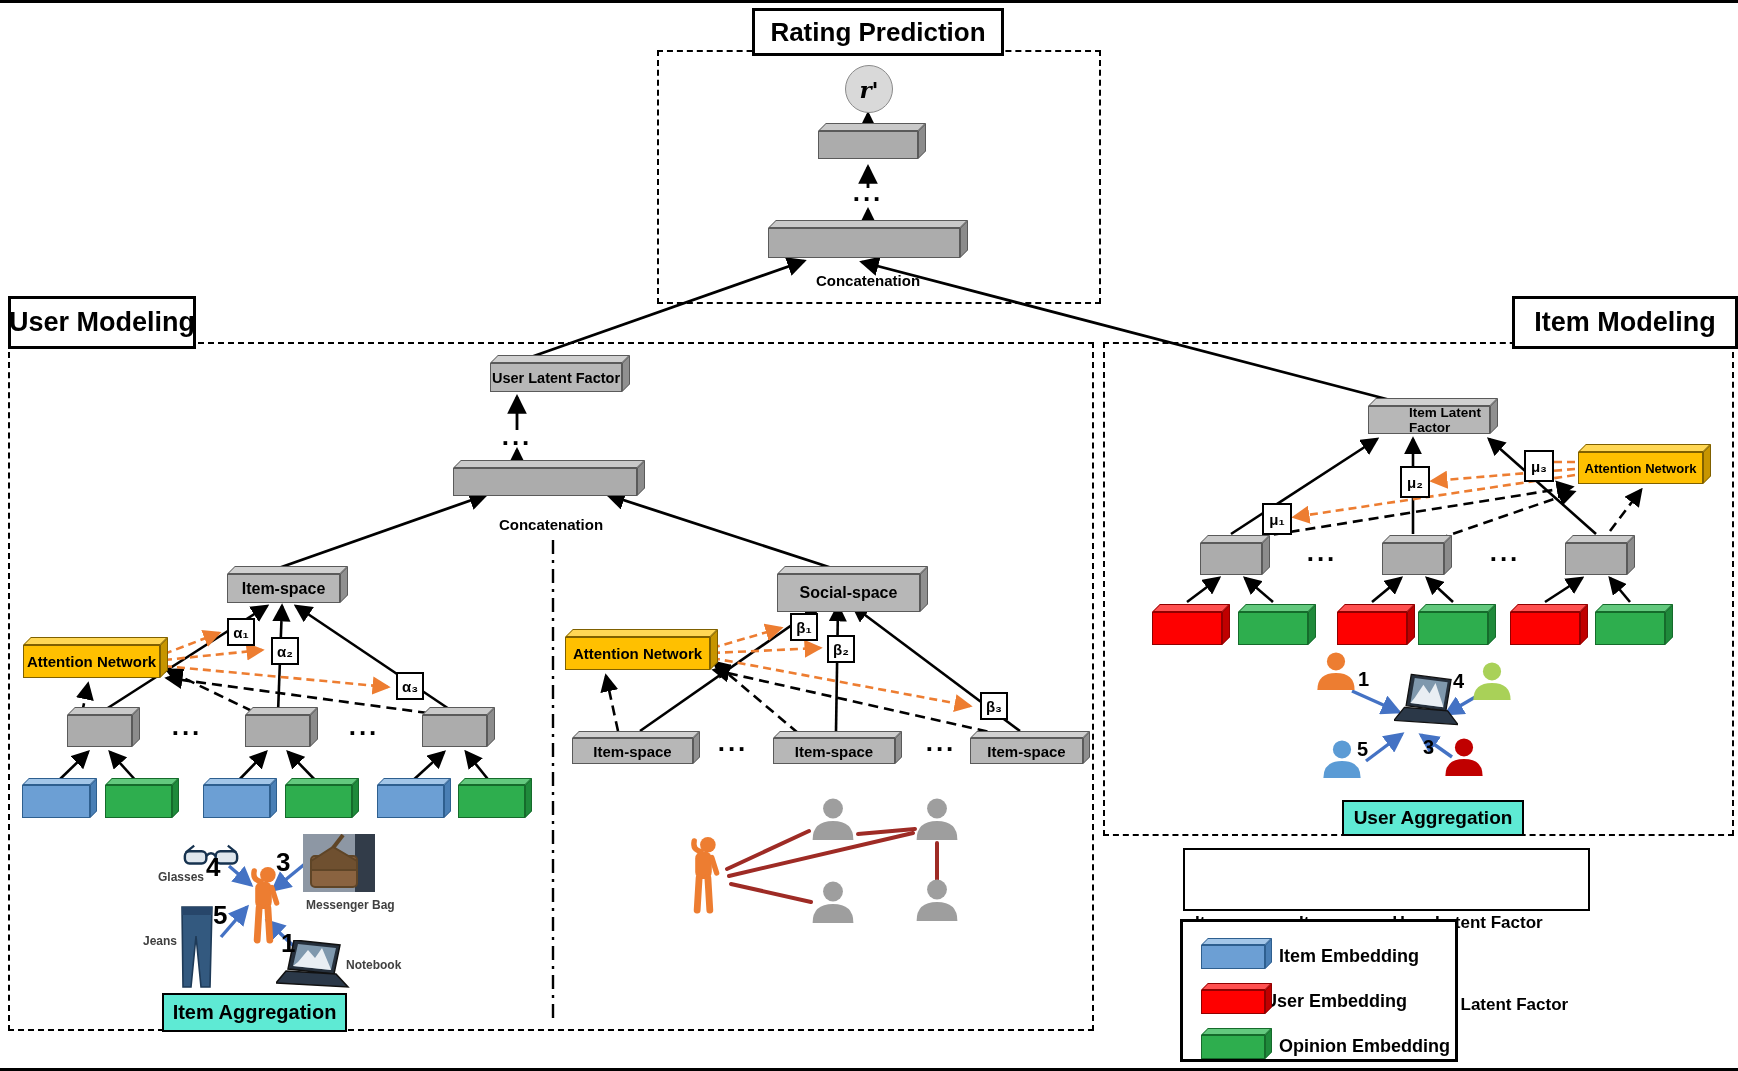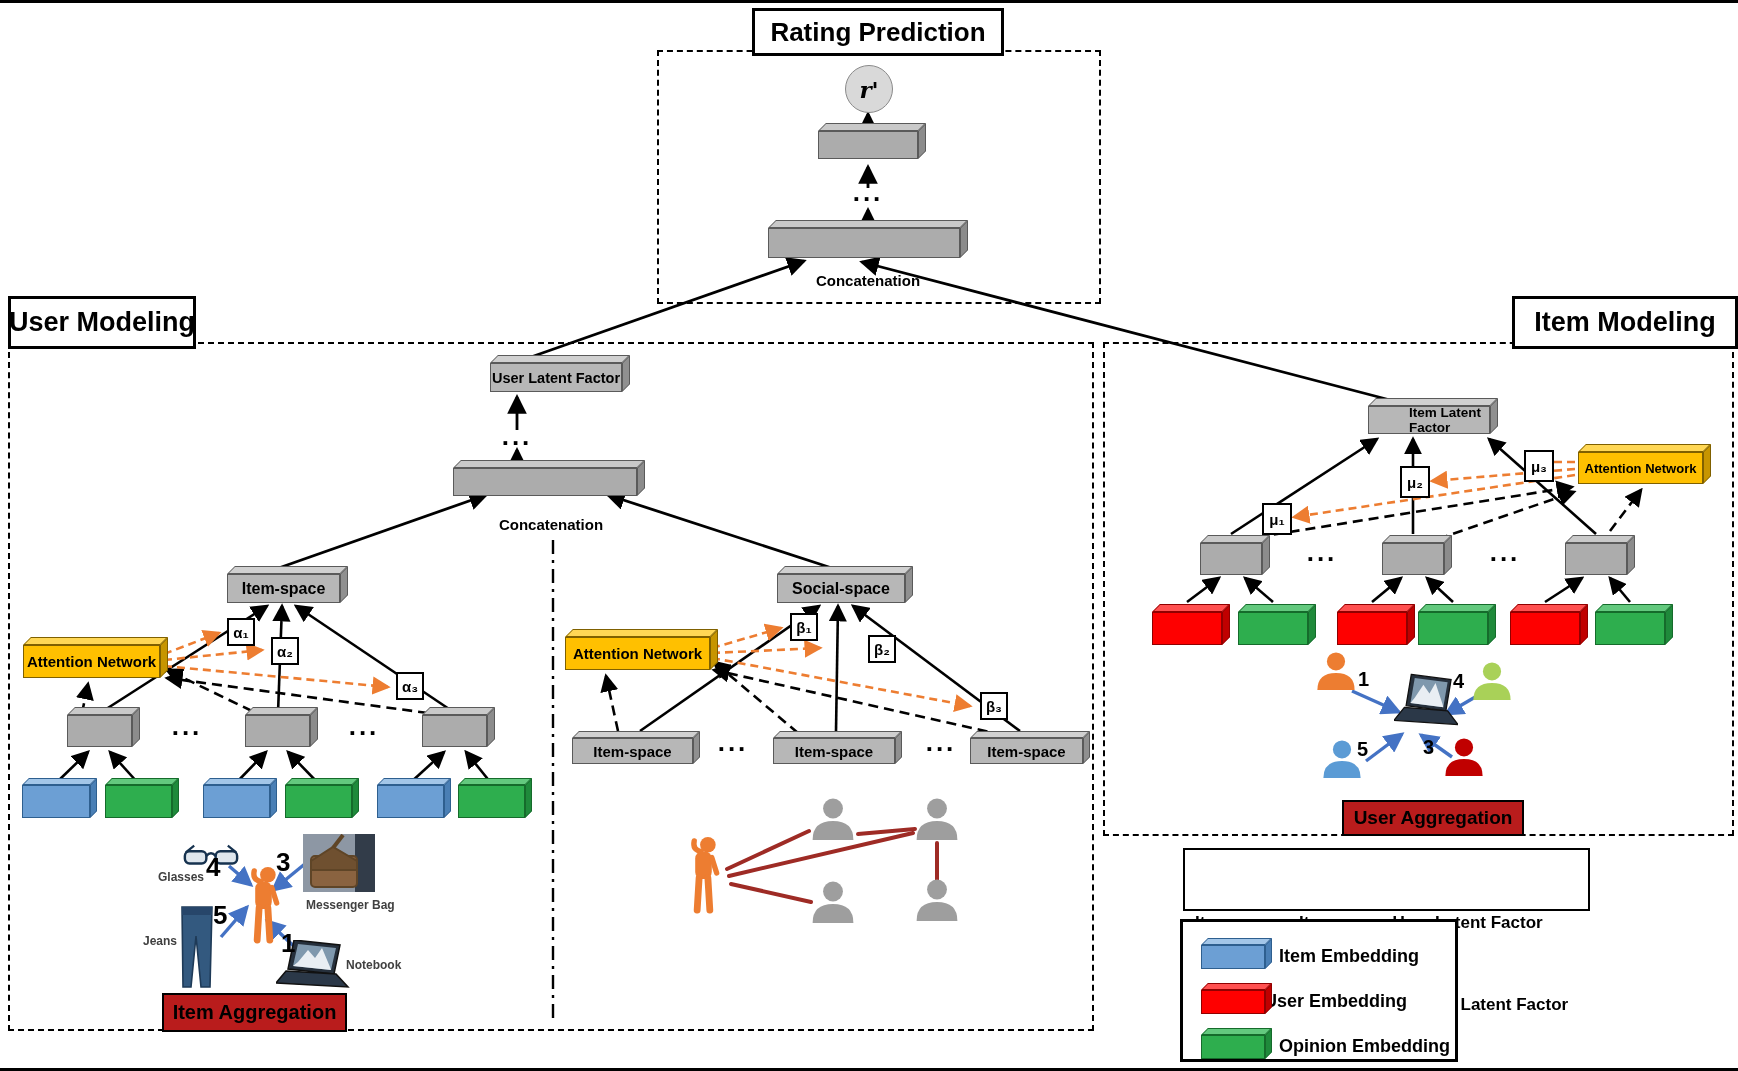--- a/index.html
+++ b/index.html
@@ -4,21 +4,21 @@
 <style>
   html,body{margin:0;padding:0;background:#fff;}
   #canvas{position:relative;width:1738px;height:1071px;background:#fff;overflow:hidden;
           font-family:"Liberation Sans","DejaVu Sans",sans-serif;color:#000;}
   .edge{position:absolute;left:0;width:1738px;height:3px;background:#000;}
   
   .dashbox{position:absolute;border:2.2px dashed #000;}
   
   .titlebox{position:absolute;background:#fff;border:3px solid #000;display:flex;align-items:center;justify-content:center;
             font-weight:bold;font-size:27px;white-space:pre;z-index:6;}
-  .seclabel{position:absolute;background:#b91c1c;border:2.4px solid #000;display:flex;align-items:center;justify-content:center;
+  .seclabel{position:absolute;background:#5eead4;border:2.4px solid #000;display:flex;align-items:center;justify-content:center;
             font-weight:bold;font-size:20px;white-space:pre;z-index:6;}
   
   .b3{position:absolute;--d:8px;--f:#ACACAC;--t:#C9C9C9;--s:#8C8C8C;--ln:#5A5A5A;z-index:4;}
   .b3 .f{position:absolute;inset:0;background:var(--f);border:1.6px solid var(--ln);box-sizing:border-box;
          display:flex;align-items:center;justify-content:center;font-weight:bold;}
   .b3::before{content:"";position:absolute;left:0;top:calc(-1 * var(--d));width:100%;height:var(--d);
          background:var(--t);border:1.6px solid var(--ln);box-sizing:border-box;
          transform-origin:0 100%;transform:skewX(-45deg);}
   .b3::after{content:"";position:absolute;top:0;right:calc(-1 * var(--d));width:var(--d);height:100%;
          background:var(--s);border:1.6px solid var(--ln);box-sizing:border-box;
@@ -277,25 +277,25 @@
   <div class="itemlab" style="left:158px;top:870px;">Glasses</div>
   <div class="rnum" style="left:206px;top:852px;">4</div>
   <div class="itemlab" style="left:306px;top:898px;">Messenger Bag</div>
   <div class="rnum" style="left:276px;top:847px;">3</div>
   <div class="itemlab" style="left:143px;top:934px;">Jeans</div>
   <div class="rnum" style="left:213px;top:900px;">5</div>
   <div class="itemlab" style="left:346px;top:958px;">Notebook</div>
   <div class="rnum" style="left:281px;top:928px;">1</div>
   <div class="seclabel" style="left:162px;top:993px;width:181px;height:35px;">Item Aggregation</div>
 
-  <div class="b3 graylab" style="left:777px;top:574px;width:128px;height:29px;">
+  <div class="b3 graylab" style="left:777px;top:574px;width:128px;height:38px;padding-left:15px;">
     <div class="f" style="font-size:16px;">Social-space</div>
   </div>
   <div class="chip" style="left:790px;top:613px;width:24px;height:24px;">β₁</div>
-  <div class="chip" style="left:827px;top:635px;width:24px;height:24px;margin-left:41px;">β₂</div>
+  <div class="chip" style="left:827px;top:635px;width:24px;height:24px;">β₂</div>
   <div class="chip" style="left:980px;top:692px;width:24px;height:24px;">β₃</div>
   <div class="b3 gold" style="left:565px;top:637px;width:145px;height:33px;">
     <div class="f" style="font-size:15px;">Attention Network</div>
   </div>
   <div class="b3 graylab" style="left:572px;top:738px;width:121px;height:26px;--d:7px;">
     <div class="f" style="font-size:15px;">Item-space</div>
   </div>
   <div class="dots" style="left:713px;top:729px;">...</div>
   <div class="b3 graylab" style="left:773px;top:738px;width:122px;height:26px;--d:7px;">
     <div class="f" style="font-size:15px;">Item-space</div>

